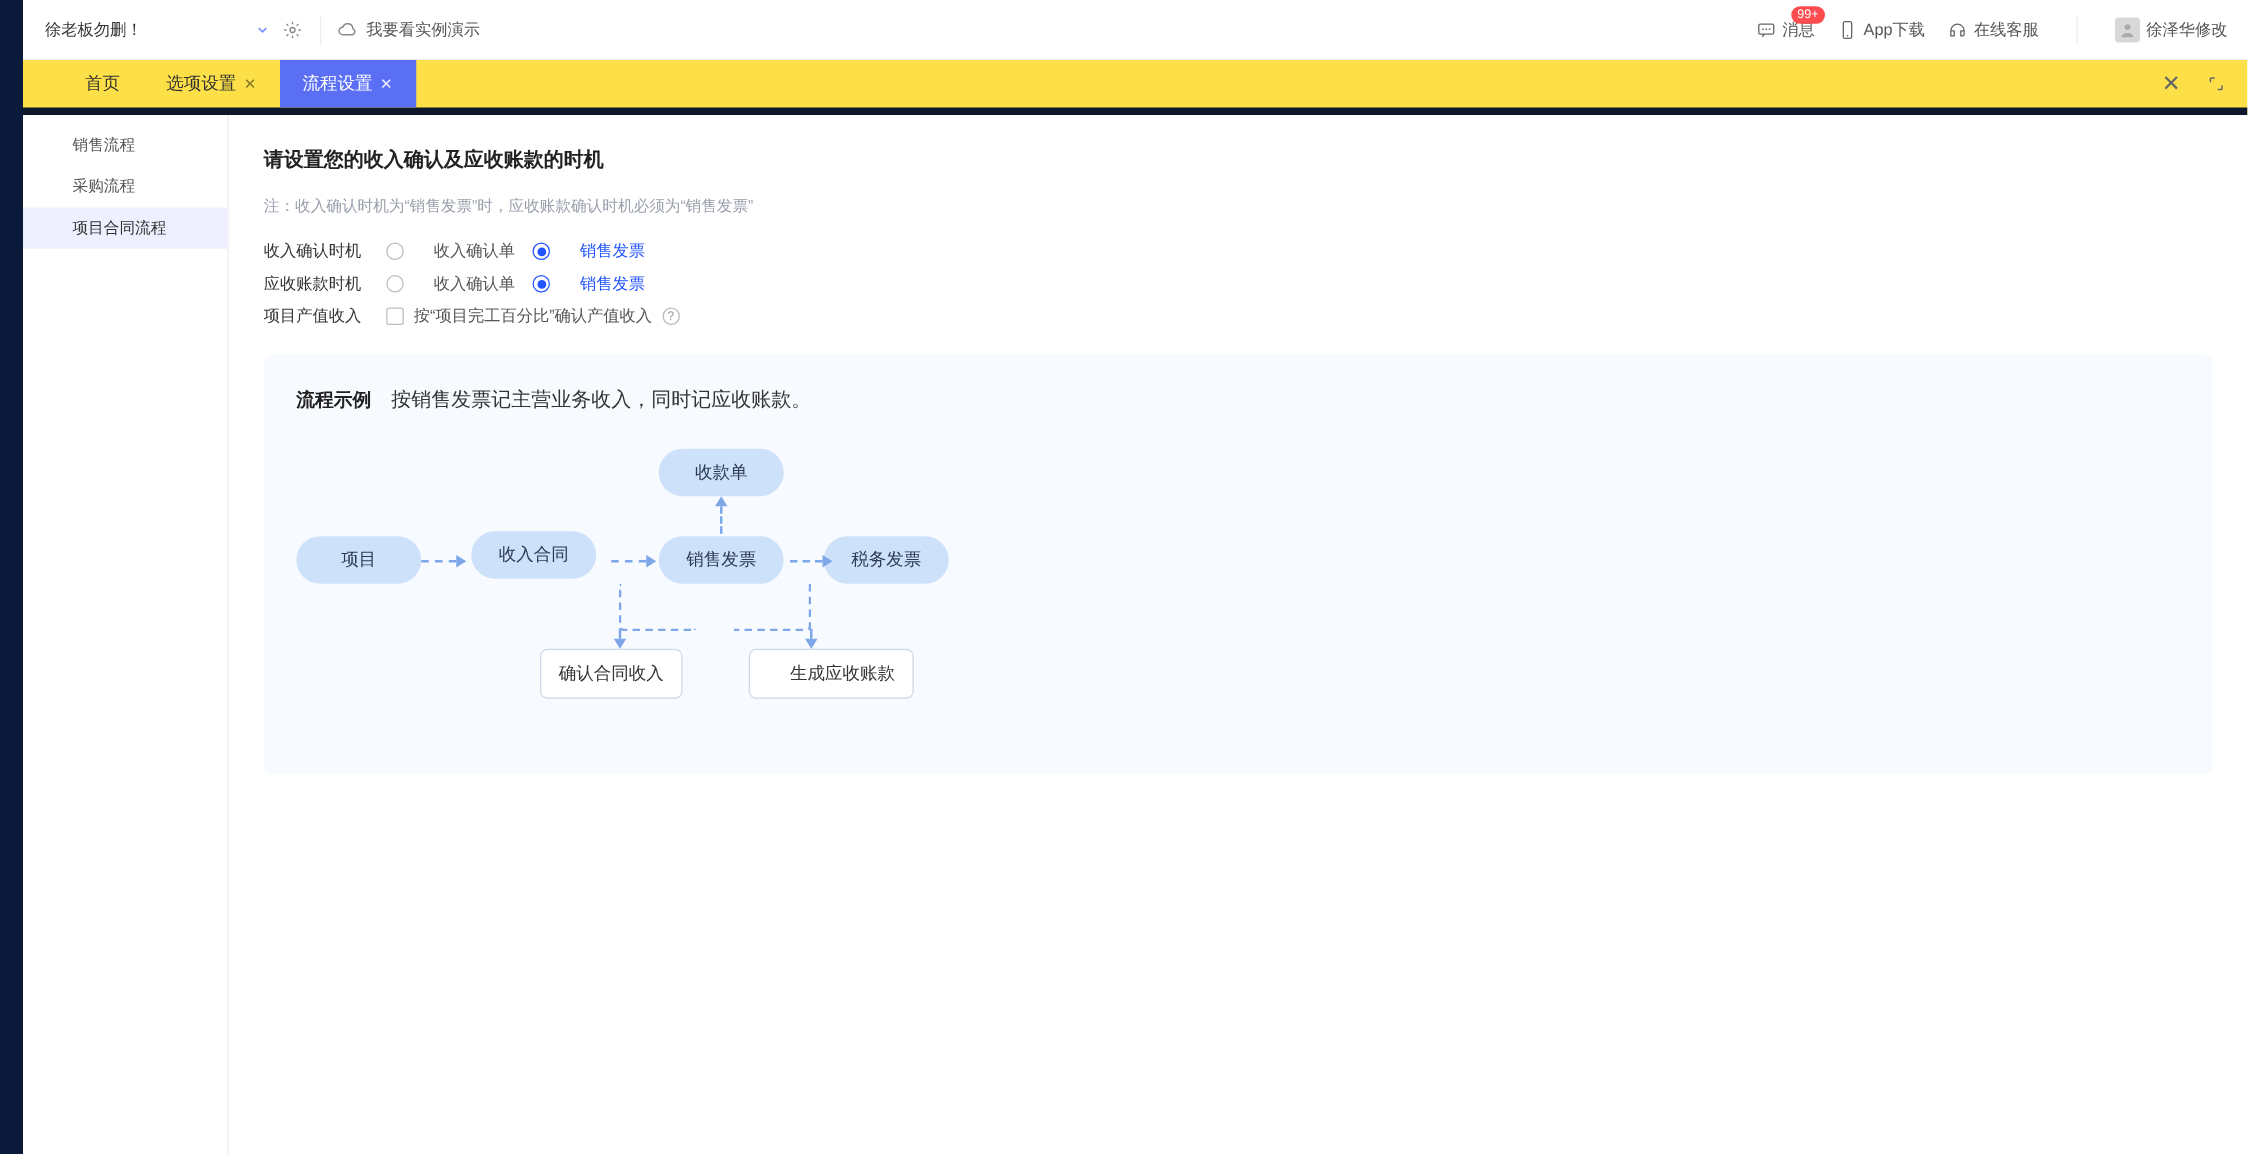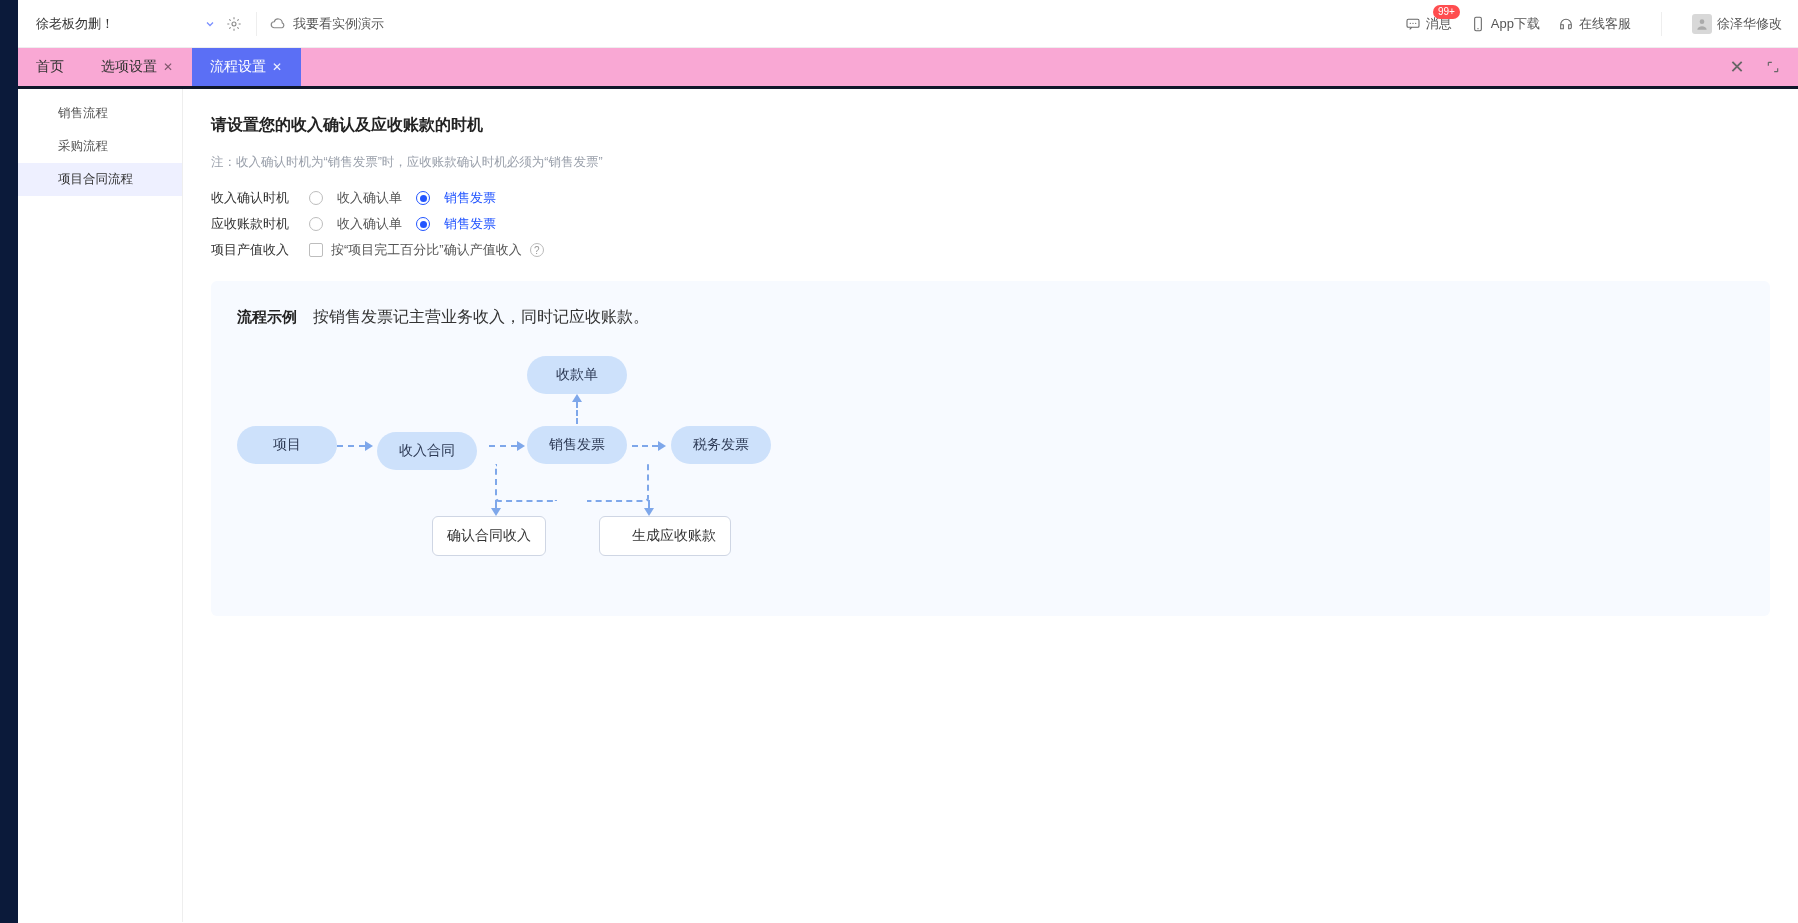--- a/index.html
+++ b/index.html
@@ -42,22 +42,23 @@
   .badge {
     position: absolute; top: -10px; right: -8px;
     background: #ff4d4f; color: #fff; font-size: 10px;
     padding: 1px 5px; border-radius: 8px; line-height: 12px;
   }
   .avatar-icon { width: 20px; height: 20px; background: #d8d8d8; border-radius: 3px; display: flex; align-items: center; justify-content: center; }
 
   
   .tabbar {
     display: flex; align-items: center; justify-content: space-between;
-    border-bottom: 3px solid #0f172a;
-    background: #f9a8d4;
+    border-bottom: 6px solid #0f172a;
+    background: #fde047;
+    padding-left: 32px;
   }
   .tabs { display: flex; align-items: stretch; }
   .tab {
     display: flex; align-items: center; gap: 6px;
     padding: 10px 18px;
     font-size: 14px; color: #333;
     cursor: pointer;
     border-right: 1px solid transparent;
   }
   .tab .close { font-size: 12px; color: rgba(0,0,0,.5); cursor: pointer; }
@@ -81,21 +82,21 @@
   .side-item.active { background: #eef0ff; color: #333; }
 
   .main { flex: 1; padding: 26px 28px; }
   .page-title { font-size: 16px; font-weight: 700; color: #222; margin-bottom: 18px; }
   .hint { font-size: 12.5px; color: #9aa0ab; margin-bottom: 18px; }
   .row {
     display: flex; align-items: center; gap: 14px; margin: 8px 0;
     font-size: 13px; color: #333;
   }
   .row .label { width: 84px; color: #333; }
-  .radio { display: inline-flex; align-items: center; gap: 14px; cursor: pointer; }
+  .radio { display: inline-flex; align-items: center; gap: 24px; cursor: pointer; }
   .rdot {
     width: 14px; height: 14px; border: 1.5px solid #bdbdbd; border-radius: 50%;
     display: inline-flex; align-items: center; justify-content: center;
   }
   .radio.checked .rdot { border-color: #2255ff; }
   .radio.checked .rdot::after { content: ""; width: 7px; height: 7px; border-radius:50%; background:#2255ff; }
   .radio.checked .rlabel { color: #2255ff; }
   .rlabel { color: #555; }
   .chk {
     width: 14px; height: 14px; border: 1.5px solid #bdbdbd; border-radius: 2px; display:inline-block;
@@ -305,23 +306,23 @@
         <div class="panel-head">
           <span class="panel-title">流程示例</span>
           <span class="panel-sub">按销售发票记主营业务收入，同时记应收账款。</span>
         </div>
 
         <div class="flow">
 
           <div class="node" style="left:290px; top:0px;">收款单</div>
 
           <div class="node" style="left:0px;  top:70px;">项目</div>
-          <div class="node" style="left:140px; top:76px;">收入合同</div>
+          <div class="node" style="left:140px; top:66px;">收入合同</div>
           <div class="node" style="left:290px; top:70px;">销售发票</div>
-          <div class="node" style="left:434px; top:70px;">税务发票</div>
+          <div class="node" style="left:422px; top:70px;">税务发票</div>
 
           <div class="node box" style="left:195px; top:160px;">确认合同收入</div>
           <div class="node box" style="left:362px; top:160px;padding-left:32px;">生成应收账款</div>
 
           <div class="arrow-h" style="left:100px; top:85px; width:36px;">
               <span class="line"></span>
               <span class="tri"></span>
             </div>
           <div class="arrow-h" style="left:252px; top:85px; width:36px;">
               <span class="line"></span>

